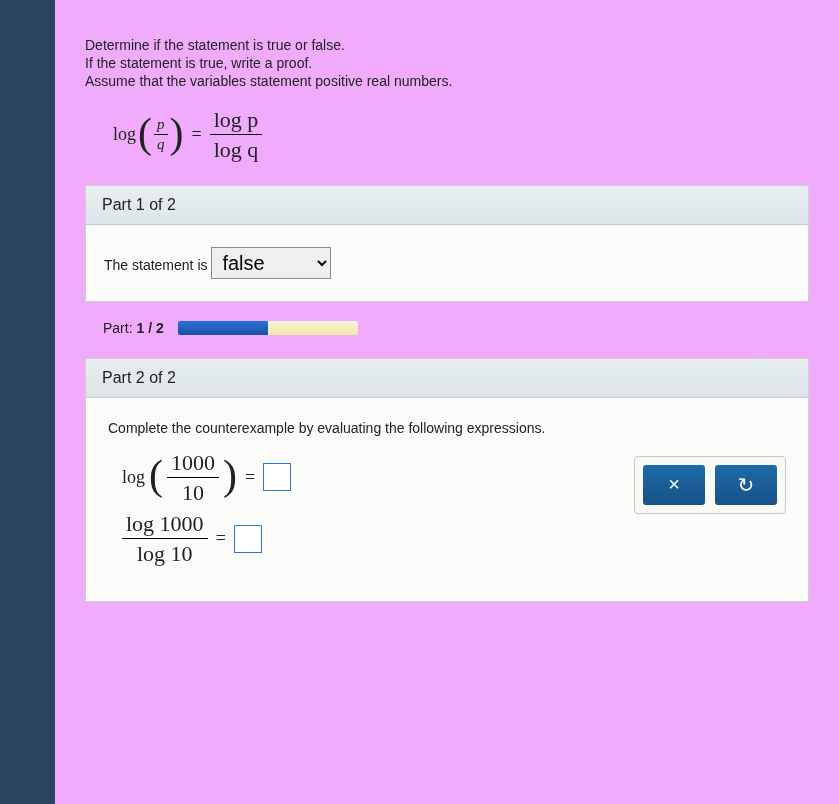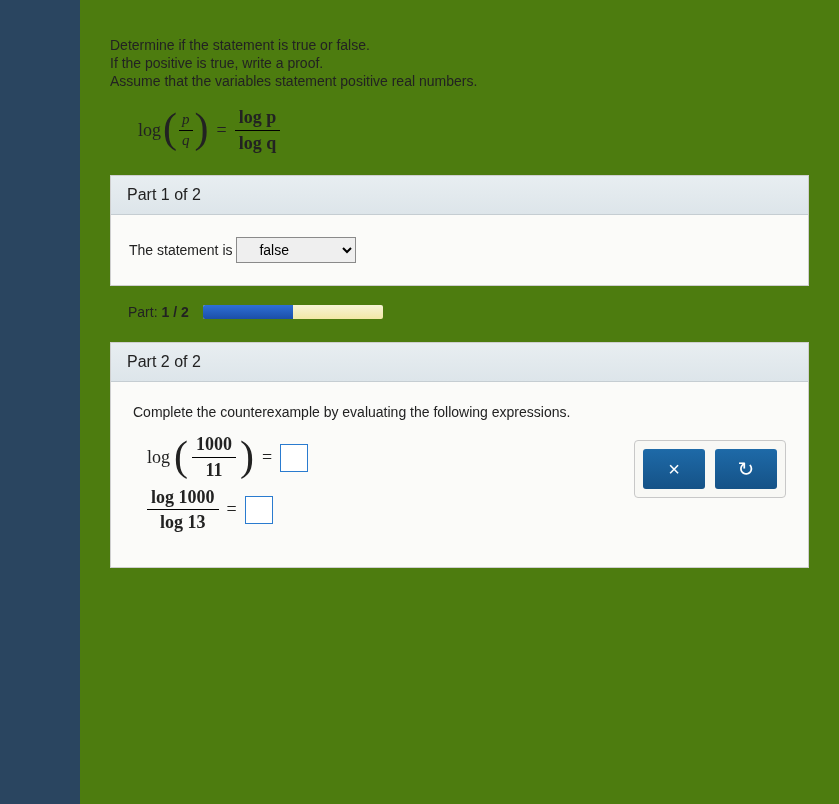--- a/index.html
+++ b/index.html
@@ -7,58 +7,58 @@
     margin: 0;
     font-family: Verdana, Geneva, sans-serif;
     font-size: 14px;
     background: #2a4560;
     color: #222;
     width: 839px;
     height: 804px;
     overflow: hidden;
   }
   .page {
-    background: #4d7c0f;
-    margin-left: 80px;
+    background: #f0abfc;
+    margin-left: 55px;
     height: 100%;
     padding: 10px 0 0 0;
   }
   .content {
     padding: 25px 30px 10px 30px;
   }
   .instructions p { margin: 2px 0; font-weight: 500; }
   .equation-block {
     margin: 18px 0 22px 28px;
     font-family: Georgia, 'Times New Roman', serif;
     font-size: 18px;
   }
   .eq-row { display: inline-flex; align-items: center; gap: 2px; }
   .paren { font-size: 42px; font-weight: 300; line-height: 0; position: relative; top: -2px; }
   .frac { display: inline-flex; flex-direction: column; align-items: center; font-size: 15px; line-height: 1.15; }
   .frac .num { border-bottom: 1.2px solid #000; padding: 0 3px 1px 3px; font-style: italic; }
   .frac .den { padding: 1px 3px 0 3px; font-style: italic; }
-  .frac.big .num, .frac.big .den { font-style: normal; font-size: 18px; padding: 0 4px 2px 4px; font-weight: bold;}
+  .frac.big .num, .frac.big .den { font-style: normal; font-size: 22px; padding: 0 4px 2px 4px;}
   .frac.big .den{padding:2px 4px 0 4px}
   .panel {
     border: 1px solid #cfcfcf;
     background: #fbfbf9;
     margin: 0 0 0 0;
   }
   .panel-header {
     background: linear-gradient(#e8eef1,#dde5ea);
     border-bottom: 1px solid #c5cdd2;
     padding: 10px 16px;
     font-size: 16px;
   }
   .panel-body {
     padding: 22px 18px;
   }
   select.answer {
-    font-size: 14px;
-    padding: 3px 18px;
+    font-size: 20px;
+    padding: 3px 6px;
     border: 1px solid #8a8a8a;
     min-width: 120px;
   }
   .progress-row {
     display: flex;
     align-items: center;
     gap: 14px;
     padding: 18px 18px;
     font-size: 14px;
   }
@@ -105,21 +105,21 @@
   }
 </style>
 </head>
 <body>
 
 <div class="page">
   <div class="content">
 
     <div class="instructions">
       <p>Determine if the statement is true or false.</p>
-      <p>If the positive is true, write a proof.</p>
+      <p>If the statement is true, write a proof.</p>
       <p>Assume that the variables statement positive real numbers.</p>
     </div>
 
     <div class="equation-block">
       <span class="eq-row">
         <span>log</span>
         <span class="paren">(</span>
         <span class="frac">
           <span class="num">p</span>
           <span class="den">q</span>
@@ -157,31 +157,31 @@
       <div class="part2body">
         <div>Complete the counterexample by evaluating the following expressions.</div>
 
         <div class="expr-stack">
 
           <div class="expr-line">
             <span>log</span>
             <span class="paren">(</span>
             <span class="frac big">
               <span class="num">1000</span>
-              <span class="den">11</span>
+              <span class="den">10</span>
             </span>
             <span class="paren">)</span>
             <span style="margin:0 4px">=</span>
             <span class="answer-box"></span>
           </div>
 
           <div class="expr-line">
             <span class="frac big">
               <span class="num">log 1000</span>
-              <span class="den">log 13</span>
+              <span class="den">log 10</span>
             </span>
             <span style="margin:0 4px">=</span>
             <span class="answer-box"></span>
           </div>
 
         </div>
 
         <div class="button-tray">
           <button class="btn">
             <span>×</span>

